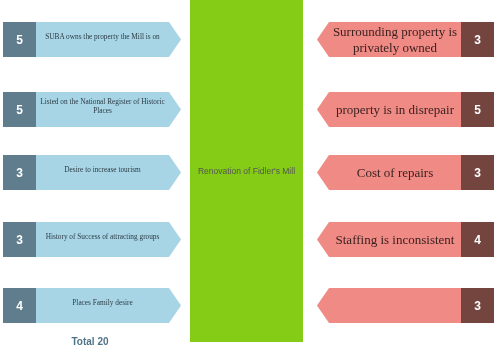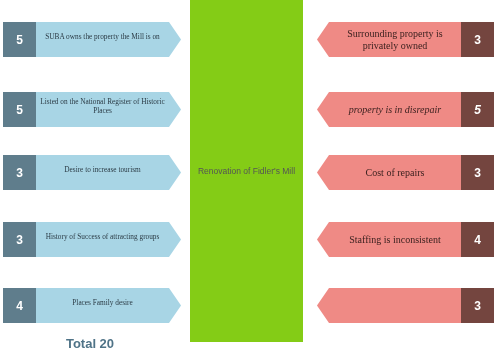--- a/index.html
+++ b/index.html
@@ -66,29 +66,29 @@
     position:absolute;left:144px;top:0;width:33px;height:35px;
     background:#74453f;
     display:flex;align-items:center;justify-content:center;
     color:#ffffff;font-weight:bold;font-size:12px;
     font-family:"Liberation Sans", sans-serif;
   }
   .txt-right{
     position:absolute;left:12px;top:0;width:132px;height:35px;
     display:flex;align-items:center;justify-content:center;
     text-align:center;
-    font-size:10px;color:#3d2220;
+    font-size:13px;color:#3d2220;
     line-height:1.2;padding:16px 3px;box-sizing:border-box;
   }
 
   
   .total{
     position:absolute;top:336px;
     font-family:"Liberation Sans", sans-serif;
-    font-size:13px;font-weight:bold;
+    font-size:10px;font-weight:bold;
     text-align:center;width:120px;
   }
   .total-left{left:30px;color:#4f7387;}
   .total-right{left:350px;color:#8a4a45;}
 </style>
 </head>
 <body>
 
 <div class="canvas">
 
@@ -120,21 +120,21 @@
     <div class="arrow-left"></div>
     <div class="num-left">4</div>
     <div class="txt-left">Places Family desire</div>
   </div>
 
   <div class="row right" id="r0" style="top: 22px;">
     <div class="arrow-right"></div>
     <div class="txt-right">Surrounding property is privately owned</div>
     <div class="num-right">3</div>
   </div>
-  <div class="row right" id="r1" style="top: 92px; font-style: italic;">
+  <div class="row right" id="r1" style="top: 92px;">
     <div class="arrow-right"></div>
     <div class="txt-right">property is in disrepair</div>
     <div class="num-right">5</div>
   </div>
   <div class="row right" id="r2" style="top: 155px;">
     <div class="arrow-right"></div>
     <div class="txt-right">Cost of repairs</div>
     <div class="num-right">3</div>
   </div>
   <div class="row right" id="r3" style="top: 222px; text-decoration: underline;">

